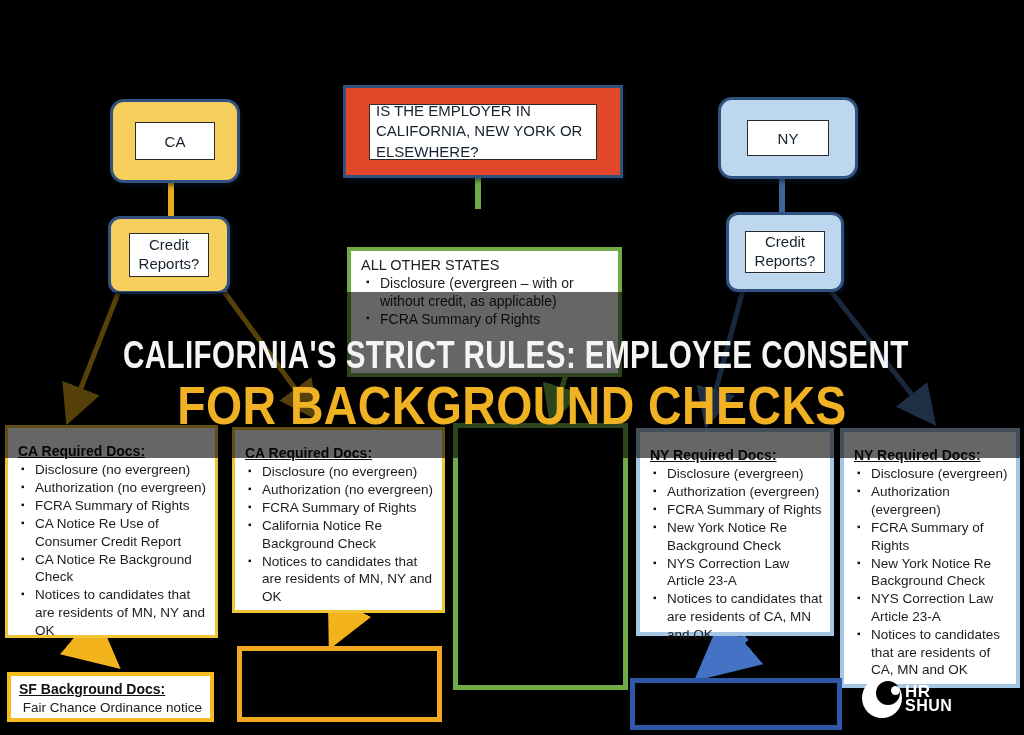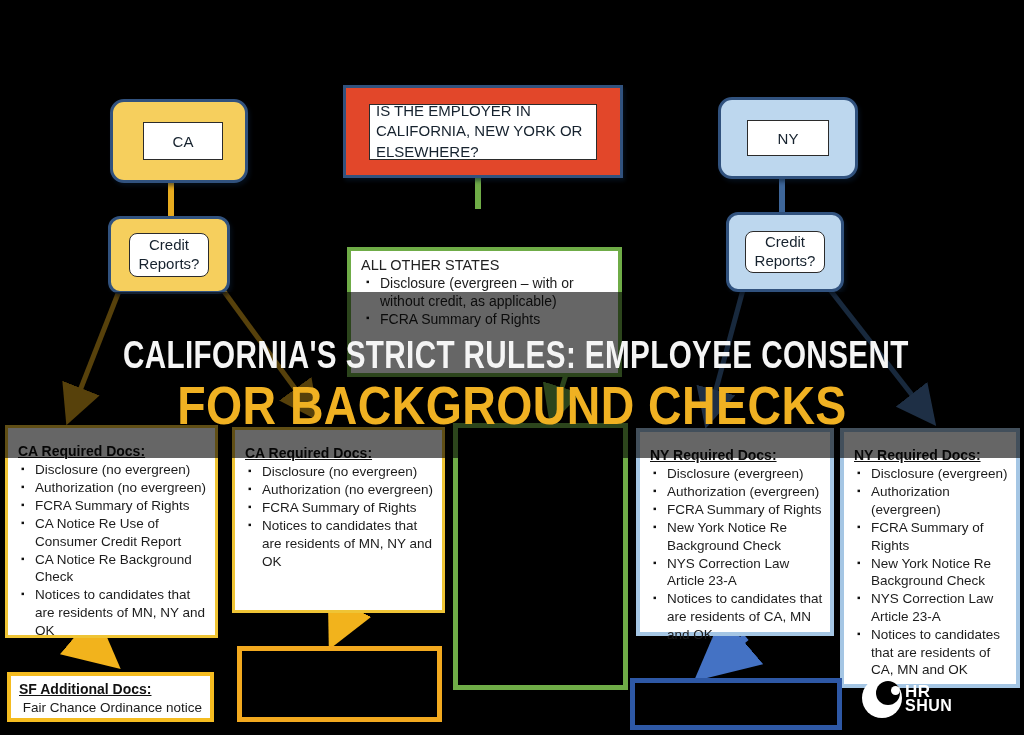--- a/index.html
+++ b/index.html
@@ -7,21 +7,21 @@
           font-family:"Liberation Sans",sans-serif;color:#1a1a1a;}
   
   .node{position:absolute;display:flex;align-items:center;justify-content:center;
         border:3px solid #31527E;box-shadow:2px 3px 4px rgba(10,25,45,.55);z-index:2;}
   .round{border-radius:14px;}
   .node .inner{background:#fff;border:1px solid #2b2b2b;display:flex;align-items:center;
         justify-content:center;text-align:center;font-size:15px;color:#16222e;}
   .yellow-fill{background:#F6CF5D;}
   .red-fill{background:#E2472A;}
   .blue-fill{background:#BDD7EE;}
-  .credit-txt{font-size:12px;line-height:1.25;border-radius:8px;}
+  .credit-txt{font-size:12px;line-height:1.25;}
   
   .green-box{position:absolute;left:347px;top:207px;width:275px;height:130px;background:#fff;
         border:4px solid #6FAC47;z-index:2;padding:6px 8px 0 10px;box-sizing:border-box;margin-top:40px;}
   .green-box h2{margin:0;font-size:14.5px;font-weight:normal;color:#222;}
   
   .docs{position:absolute;background:#fff;border:3px solid #EFC435;z-index:2;
         padding:14px 6px 0 8px;box-sizing:border-box;font-size:13.5px;line-height:1.32;}
   .docs.blue-border{border:4px solid #A5C6E4;}
   .docs h3{margin:0 0 1px 2px;font-size:14px;font-weight:bold;text-decoration:underline;color:#111;}
   ul.blist{margin:1px 0 0 4px;padding:0;list-style:none;}
@@ -81,21 +81,21 @@
     <line x1="578" y1="336" x2="553" y2="416" stroke="#6FAC47" stroke-width="5" marker-end="url(#ahG)"></line>
 
     <line x1="744" y1="286" x2="708" y2="419" stroke="#3E6699" stroke-width="5" marker-end="url(#ahS)"></line>
     <line x1="827" y1="286" x2="930" y2="418" stroke="#3E6699" stroke-width="5" marker-end="url(#ahS)"></line>
 
     <line x1="78" y1="633" x2="110" y2="660" stroke="#F2B31C" stroke-width="7" marker-end="url(#ahY)"></line>
     <line x1="345" y1="616" x2="334" y2="639" stroke="#F2B31C" stroke-width="6" marker-end="url(#ahY)"></line>
     <line x1="746" y1="637" x2="706" y2="671" stroke="#4472C4" stroke-width="8" marker-end="url(#ahB)"></line>
   </svg>
 
-  <div class="node round yellow-fill" style="left:110px;top:99px;width:124px;height:78px;padding-left:8px;">
+  <div class="node round yellow-fill" style="left:110px;top:99px;width:124px;height:78px;">
     <div class="inner" style="width:78px;height:36px;">CA</div>
   </div>
 
   <div class="node red-fill" style="left:343px;top:85px;width:274px;height:87px;">
     <div class="inner" style="width:228px;height:56px;font-size:15px;text-align:left;
          padding:0 6px;box-sizing:border-box;line-height:1.35;">IS THE EMPLOYER IN CALIFORNIA, NEW YORK OR ELSEWHERE?</div>
   </div>
 
   <div class="node round blue-fill" style="left:718px;top:97px;width:134px;height:76px;">
     <div class="inner" style="width:80px;height:34px;">NY</div>
@@ -128,20 +128,21 @@
       <li>Notices to candidates that are residents of MN, NY and OK</li>
     </ul>
   </div>
 
   <div class="docs" style="left:232px;top:427px;width:213px;height:186px;">
     <h3>CA Required Docs:</h3>
     <ul class="blist">
       <li>Disclosure (no evergreen)</li>
       <li>Authorization (no evergreen)</li>
       <li>FCRA Summary of Rights</li>
+      <li>California Notice Re Background Check</li>
       <li>Notices to candidates that are residents of MN, NY and OK</li>
     </ul>
   </div>
 
   <div class="black-box" style="left:453px;top:423px;width:175px;height:267px;border:5px solid #6FAC47;"></div>
 
   <div class="docs blue-border" style="left:636px;top:428px;width:198px;height:208px;">
     <h3>NY Required Docs:</h3>
     <ul class="blist">
       <li>Disclosure (evergreen)</li>
@@ -159,21 +160,21 @@
       <li>Disclosure (evergreen)</li>
       <li>Authorization (evergreen)</li>
       <li>FCRA Summary of Rights</li>
       <li>New York Notice Re Background Check</li>
       <li>NYS Correction Law Article 23-A</li>
       <li>Notices to candidates that are residents of CA, MN and OK</li>
     </ul>
   </div>
 
   <div class="docs" style="left:7px;top:672px;width:207px;height:50px;border:4px solid #F5BC20;padding:4px 8px 0 8px;">
-    <h3 style="margin-left:0;">SF Additional Docs:</h3>
+    <h3 style="margin-left:0;">SF Background Docs:</h3>
     <div style="font-size:13.5px;text-align:right;">Fair Chance Ordinance notice</div>
   </div>
 
   <div class="black-box" style="left:237px;top:646px;width:205px;height:76px;border:5px solid #F2A91F;"></div>
 
   <div class="black-box" style="left:630px;top:678px;width:212px;height:52px;border:5px solid #2E58A5;"></div>
 
   <div class="band"></div>
   <div class="t1">CALIFORNIA'S STRICT RULES: EMPLOYEE CONSENT</div>
   <div class="t2">FOR BACKGROUND CHECKS</div>

